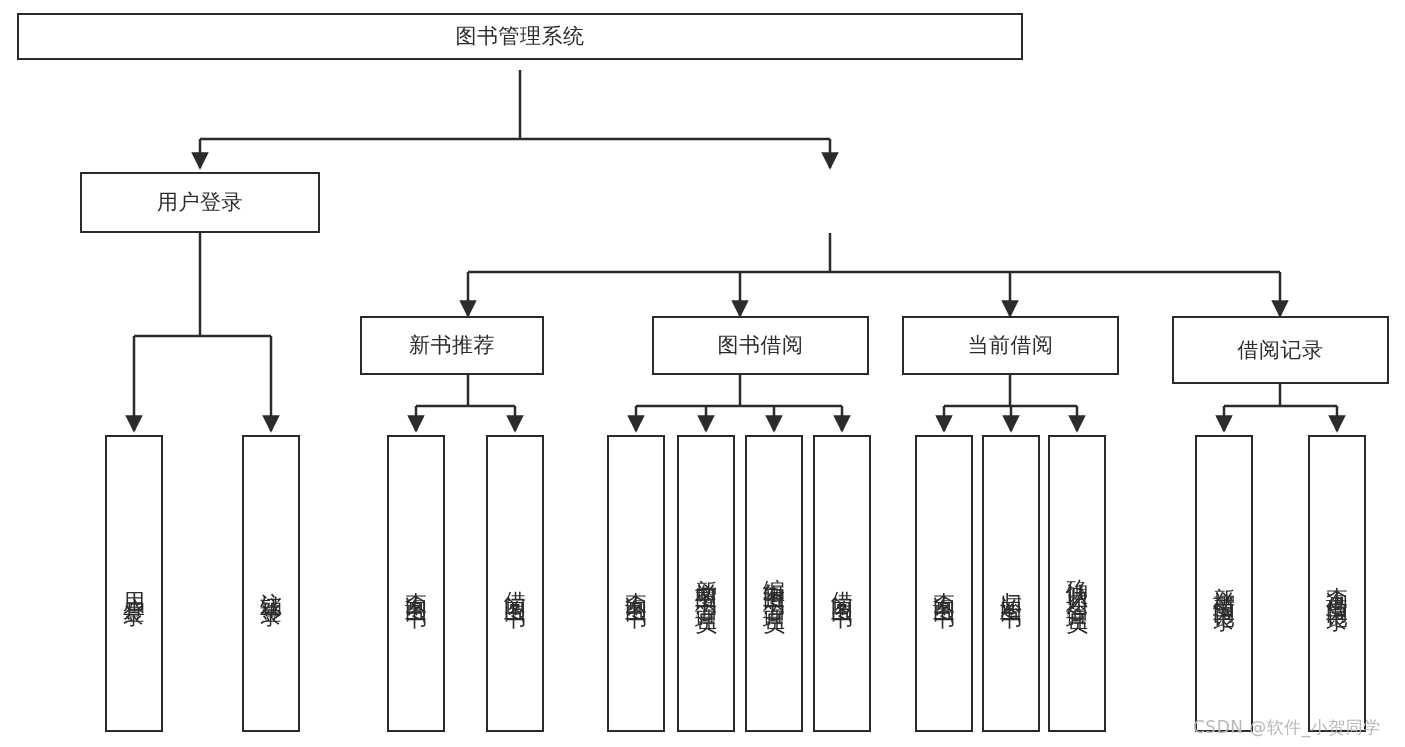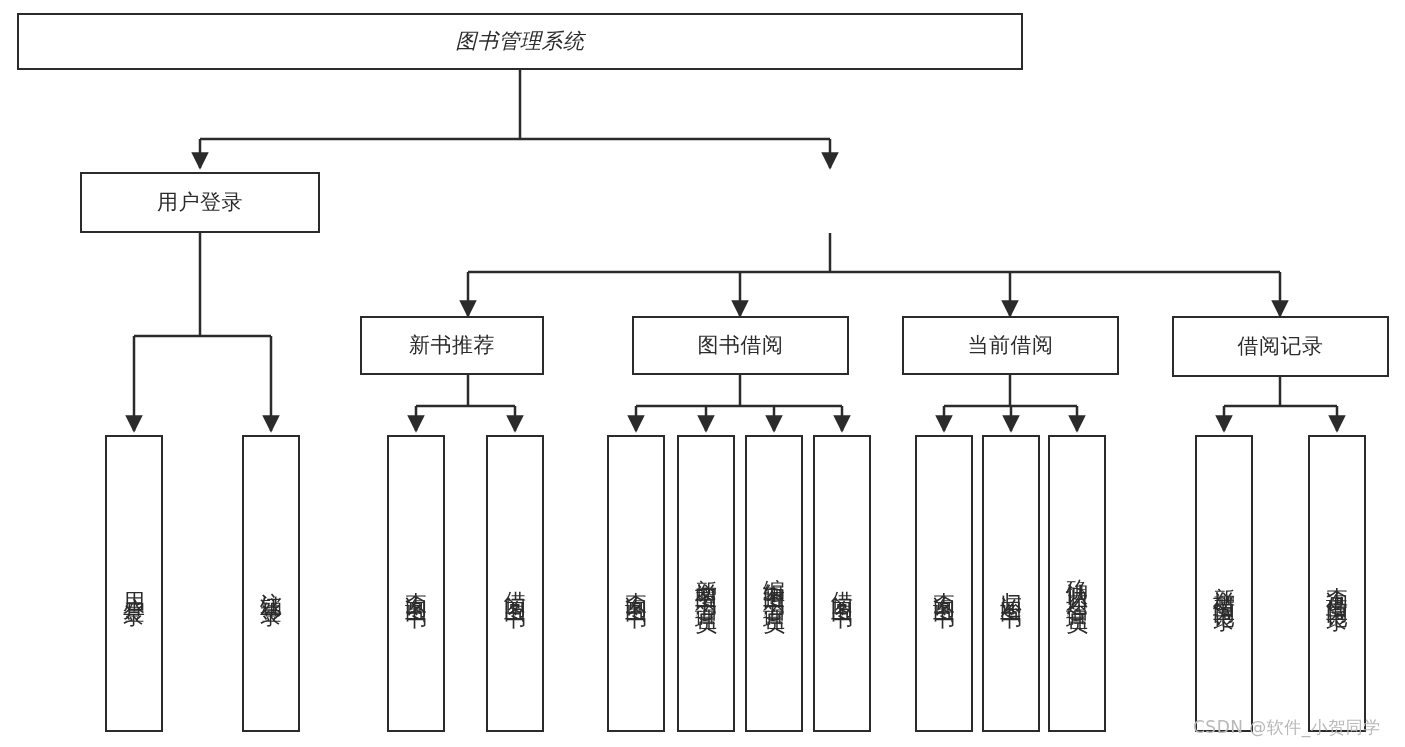--- a/index.html
+++ b/index.html
@@ -113,38 +113,38 @@
       <path d="M 1011 406 L 1011 431" marker-end="url(#arrow)"></path>
       <path d="M 1077 406 L 1077 431" marker-end="url(#arrow)"></path>
 
       <path d="M 1280 375 L 1280 406"></path>
       <path d="M 1224 406 L 1337 406"></path>
       <path d="M 1224 406 L 1224 431" marker-end="url(#arrow)"></path>
       <path d="M 1337 406 L 1337 431" marker-end="url(#arrow)"></path>
     </g>
   </svg>
 
-  <div class="node horizontal" style="left:17px; top:13px; width:1006px; height:57px;font-style:italic;">
+  <div class="node horizontal" style="left:17px; top:13px; width:1006px; height:47px;">
     <span class="label">图书管理系统</span>
   </div>
 
   <div class="node horizontal" style="left:80px; top:172px; width:240px; height:61px;">
     <span class="label">用户登录</span>
   </div>
 
   <div class="node horizontal" style="left:360px; top:316px; width:184px; height:59px;">
     <span class="label">新书推荐</span>
   </div>
-  <div class="node horizontal" style="left:632px; top:316px; width:217px; height:59px;">
+  <div class="node horizontal" style="left:652px; top:316px; width:217px; height:59px;">
     <span class="label">图书借阅</span>
   </div>
   <div class="node horizontal" style="left:902px; top:316px; width:217px; height:59px;align-items:center;">
     <span class="label">当前借阅</span>
   </div>
-  <div class="node horizontal" style="left:1172px; top:316px; width:217px; height:61px;align-items:center;">
+  <div class="node horizontal" style="left:1172px; top:316px; width:217px; height:68px;align-items:center;">
     <span class="label">借阅记录</span>
   </div>
 
   <div class="node vertical" style="left:105px; top:435px; width:58px; height:297px;">
     <span class="label">用户登录</span>
   </div>
   <div class="node vertical" style="left:242px; top:435px; width:58px; height:297px;">
     <span class="label">注销登录</span>
   </div>
 

